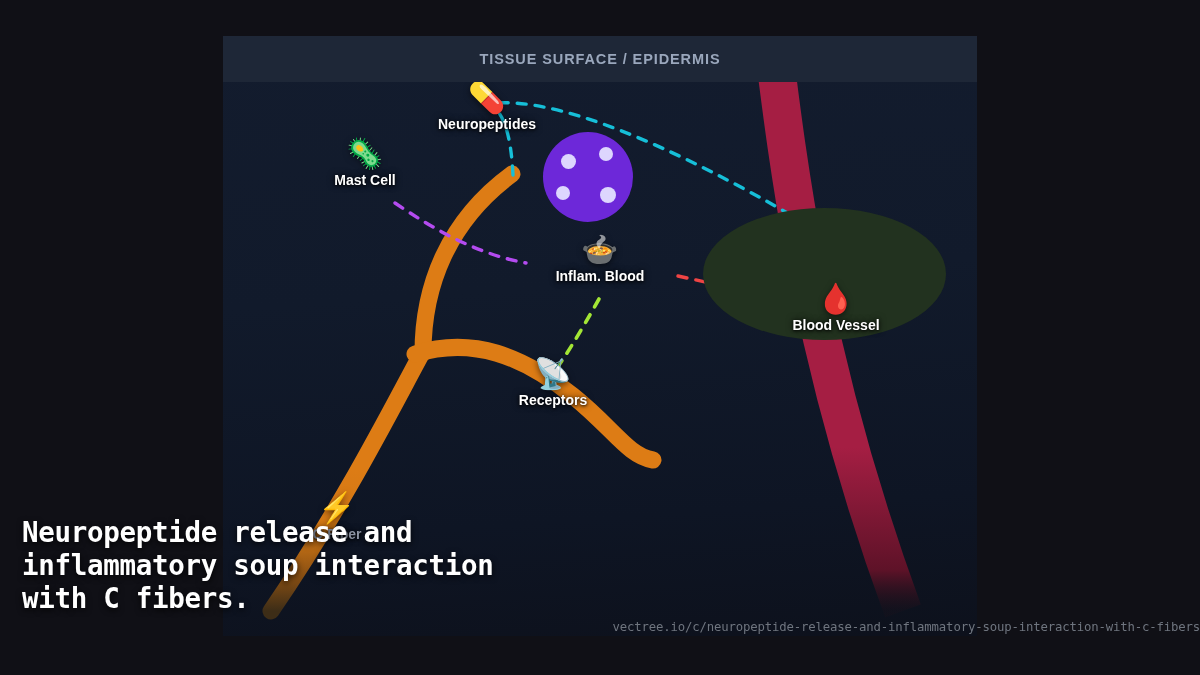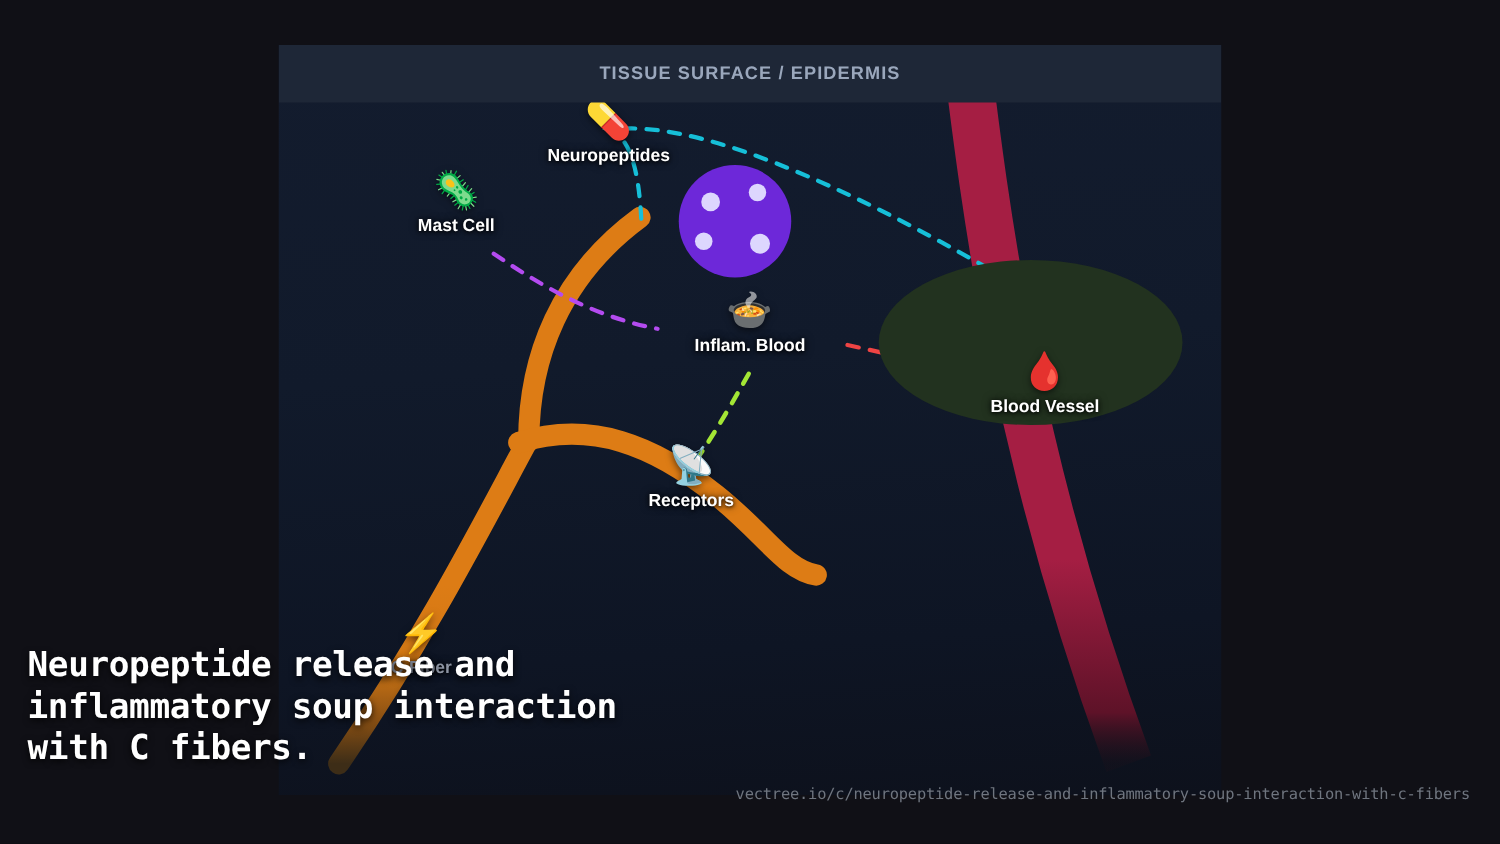--- a/index.html
+++ b/index.html
@@ -162,23 +162,22 @@
   }
 
   #url-bar {
     position: absolute;
     left: 0;
     top: 620px;
     width: 1200px;
     height: 30px;
     z-index: 10;
     display: flex;
-    align-items: center;
+    align-items: flex-start;
     justify-content: flex-end;
-    padding-right: 24px;
     box-sizing: border-box;
   }
   #url-text {
     color: #6f757f;
     font-family: "DejaVu Sans Mono", monospace;
     font-size: 12.3px;
     letter-spacing: -0.15px;
   }
 </style>
 </head>

